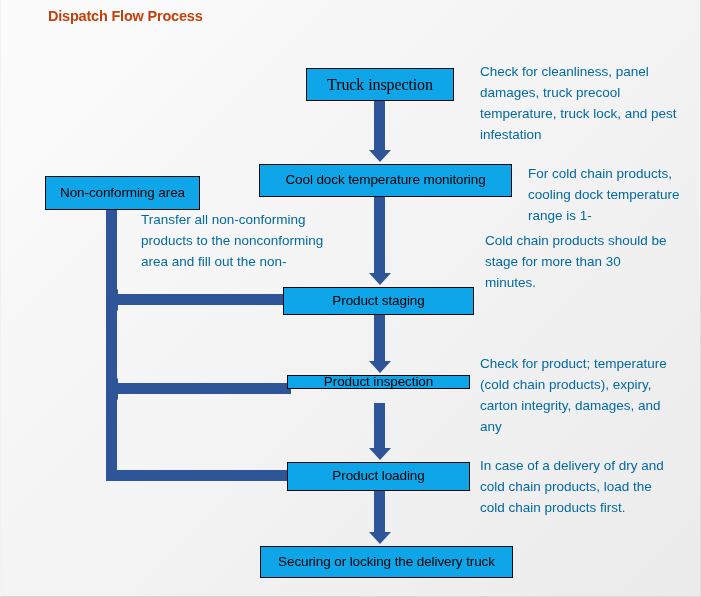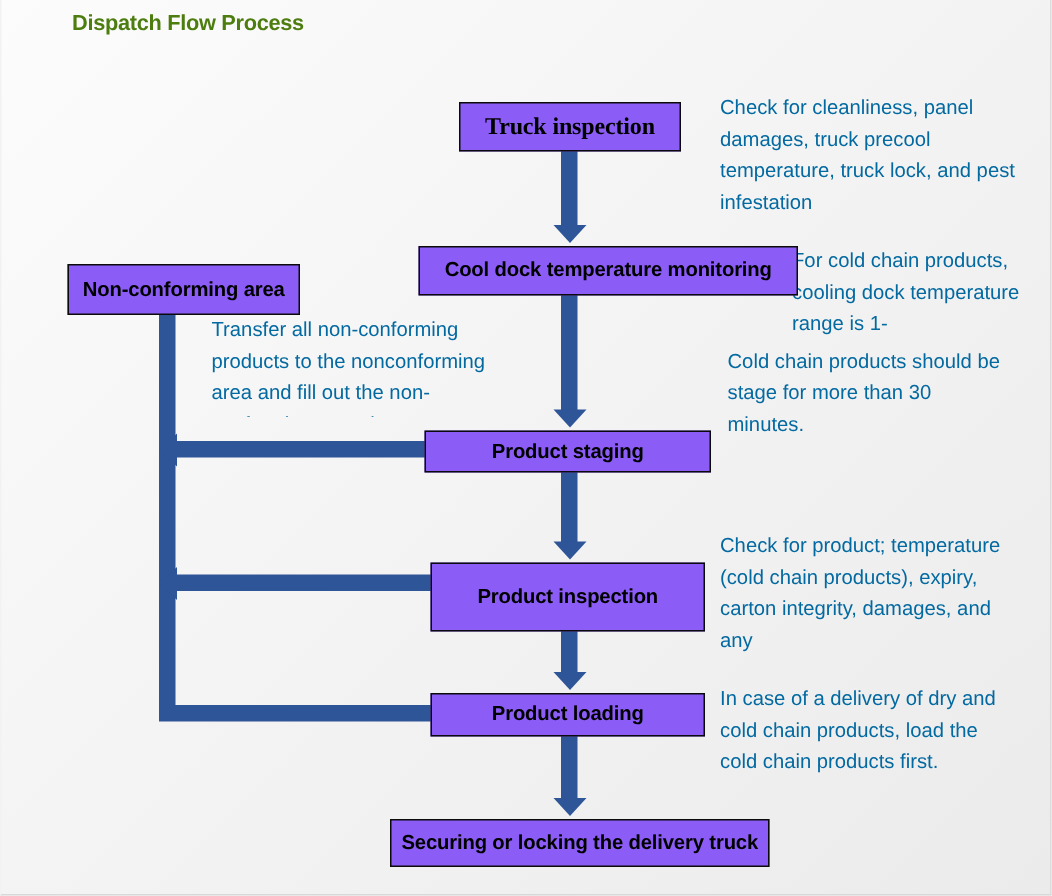--- a/index.html
+++ b/index.html
@@ -21,43 +21,42 @@
     box-sizing: border-box;
     border-bottom: 1px solid #d8d8d8;
     border-right: 1px solid #dcdcdc;
     border-left: 1px solid #f2f2f2;
   }
 
   
   .node {
     position: absolute;
     box-sizing: border-box;
-    background: #8b5cf6;
+    background: #0ea5e9;
     border: 1px solid #0a0a0a;
     color: #000;
     display: flex;
     align-items: center;
     justify-content: center;
     text-align: right;
     font-size: 13.5px;
     line-height: 1.1;
     z-index: 5;
     letter-spacing: -0.1px;
-    font-weight: bold;
   }
   .node.serif {
     font-family: "Liberation Serif", serif;
     font-size: 16px;
   }
 
   #node-truck-inspection   { left: 305px; top: 68px;  width: 148px; height: 33px; }
-  #node-cool-dock          { left: 258px; top: 164px; width: 253px; height: 33px; margin-left: 20px; }
+  #node-cool-dock          { left: 258px; top: 164px; width: 253px; height: 33px; }
   #node-nonconforming      { left: 44px;  top: 176px; width: 155px; height: 34px; }
   #node-product-staging    { left: 282px; top: 287px; width: 191px; height: 28px; }
-  #node-product-inspection { left: 286px; top: 375px; width: 183px; height: 46px; }
+  #node-product-inspection { left: 286px; top: 375px; width: 183px; height: 14px; }
   #node-product-loading    { left: 286px; top: 462px; width: 183px; height: 29px; }
   #node-securing-truck     { left: 259px; top: 546px; width: 253px; height: 32px; }
 
   
   .conn {
     position: absolute;
     background: #2E5597;
     z-index: 2;
   }
   .vline { width: 11px; }
@@ -139,21 +138,21 @@
   #note-product-loading    { left: 479px; top: 456px; width: 195px; }
 
   
   #page-title {
     position: absolute;
     left: 47px;
     top: 8px;
     font-family: "Liberation Sans", sans-serif;
     font-size: 14.5px;
     font-weight: bold;
-    color: #4d7c0f;
+    color: #c2410c;
     letter-spacing: -0.2px;
     z-index: 6;
   }
 </style>
 </head>
 <body>
 
 <div id="canvas">
 
   <div id="page-title">Dispatch Flow Process</div>

